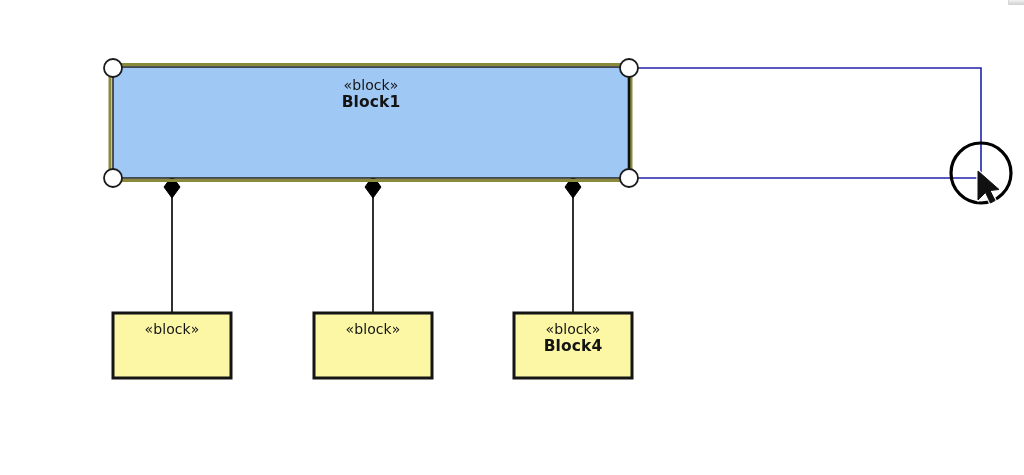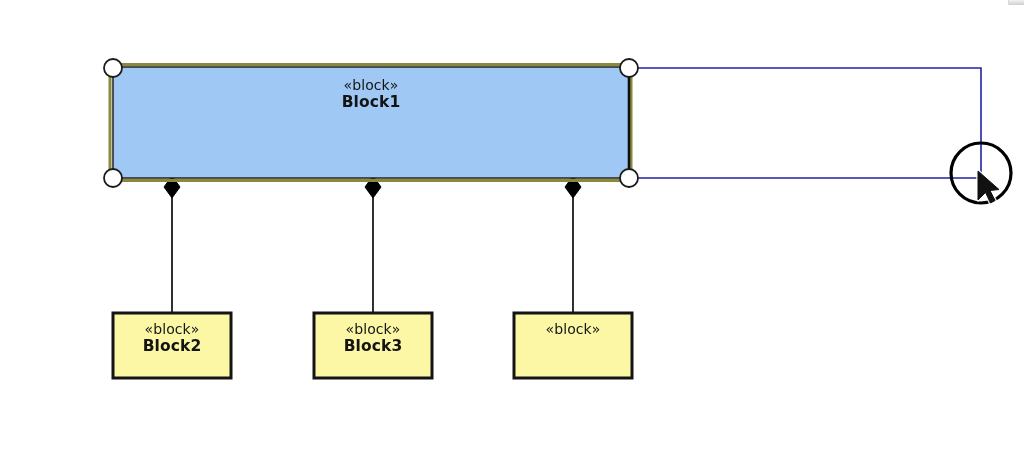--- a/index.html
+++ b/index.html
@@ -125,26 +125,25 @@
     </g>
   </svg>
 
   <div class="node-label" id="block1-label">
     <span class="stereotype">«block»</span>
     <span class="nodename">Block1</span>
   </div>
 
   <div class="node-label" id="block2-label">
     <span class="stereotype">«block»</span>
-    <span class="nodename">Block2</span>
   </div>
 
   <div class="node-label" id="block3-label">
     <span class="stereotype">«block»</span>
-    <span class="nodename">Block3</span>
   </div>
 
   <div class="node-label" id="block4-label">
     <span class="stereotype">«block»</span>
+    <span class="nodename">Block4</span>
   </div>
 
   <div class="scroll-nub"></div>
 </div>
 
 </body></html>

